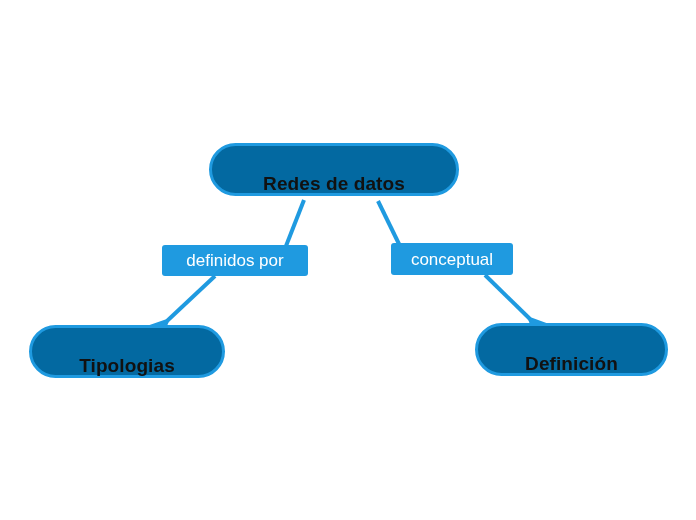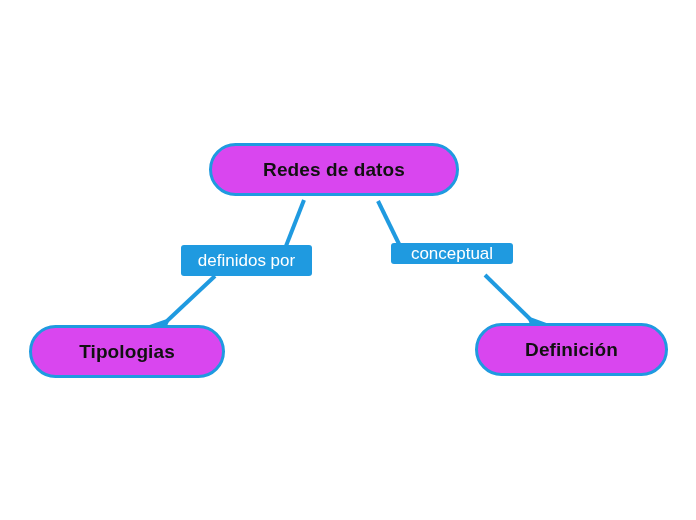--- a/index.html
+++ b/index.html
@@ -21,25 +21,25 @@
     position: absolute;
     left: 0;
     top: 0;
     width: 696px;
     height: 520px;
     pointer-events: none;
   }
   .node {
     position: absolute;
     box-sizing: border-box;
-    background: #d946ef;
+    background: #0369a1;
     border: 3px solid #1f9ae0;
     border-radius: 999px;
     display: flex;
-    align-items: center;
+    align-items: flex-end;
     justify-content: center;
     color: #111111;
     font-weight: bold;
     letter-spacing: 0.1px;
     white-space: nowrap;
   }
   .node-label {
     display: block;
     line-height: 1;
   }
@@ -74,29 +74,28 @@
     align-items: center;
     justify-content: center;
     font-size: 17px;
     font-weight: normal;
     white-space: nowrap;
     line-height: 1;
   }
   .edge-label-left {
     left: 162px;
     top: 245px;
-    width: 131px;
+    width: 146px;
     height: 31px;
-    margin-left: 19px;
   }
   .edge-label-right {
     left: 391px;
     top: 243px;
     width: 122px;
-    height: 21px;
+    height: 32px;
     text-align: center;
   }
 </style>
 </head>
 <body>
 
 <div id="canvas">
 
   <svg id="edge-layer" viewBox="0 0 696 520" width="696" height="520" xmlns="http://www.w3.org/2000/svg">
     <defs>

